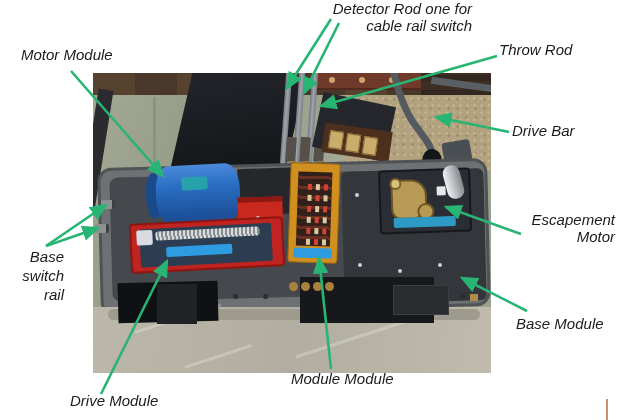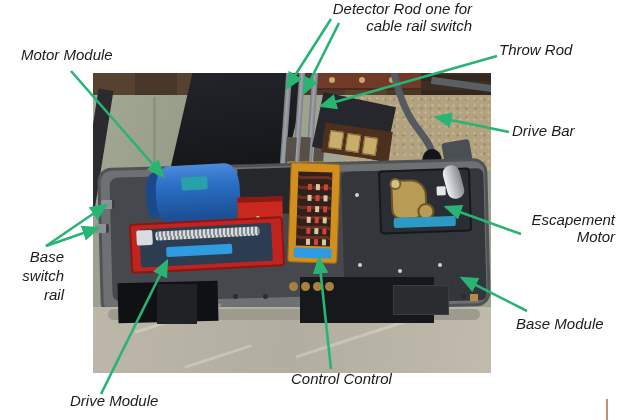--- a/index.html
+++ b/index.html
@@ -254,16 +254,16 @@
     <span>Escapement</span>
     <span>Motor</span>
   </div>
   <div class="label t-right" id="lbl-plug" style="left:0px;top:247px;width:64px;">
     <span>Base</span>
     <span>switch</span>
     <span>rail</span>
   </div>
   <div class="label" style="left:516px;top:315px;">Base Module</div>
   <div class="label" style="left:70px;top:392px;text-align:right;">Drive Module</div>
-  <div class="label" style="left:291px;top:370px;">Control Control</div>
+  <div class="label" style="left:291px;top:370px;">Module Module</div>
 
   <div id="accent-line"></div>
 </div>
 
 </body></html>

